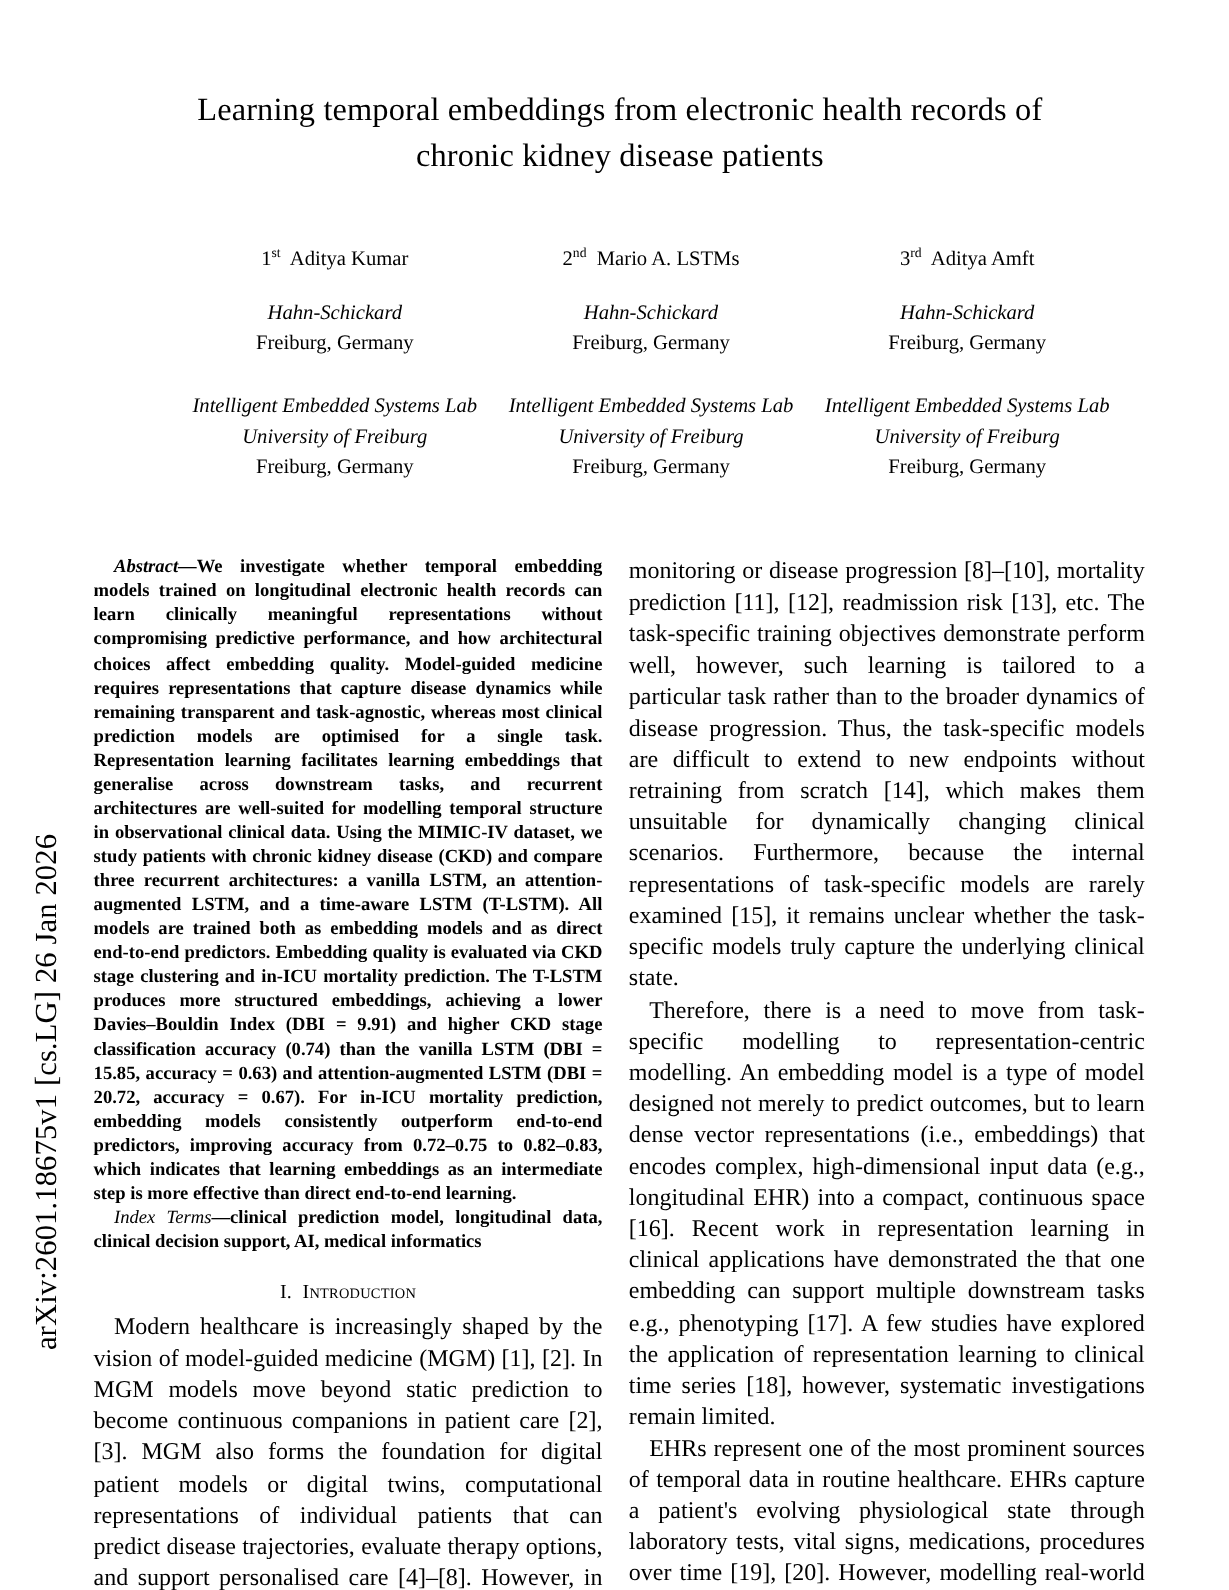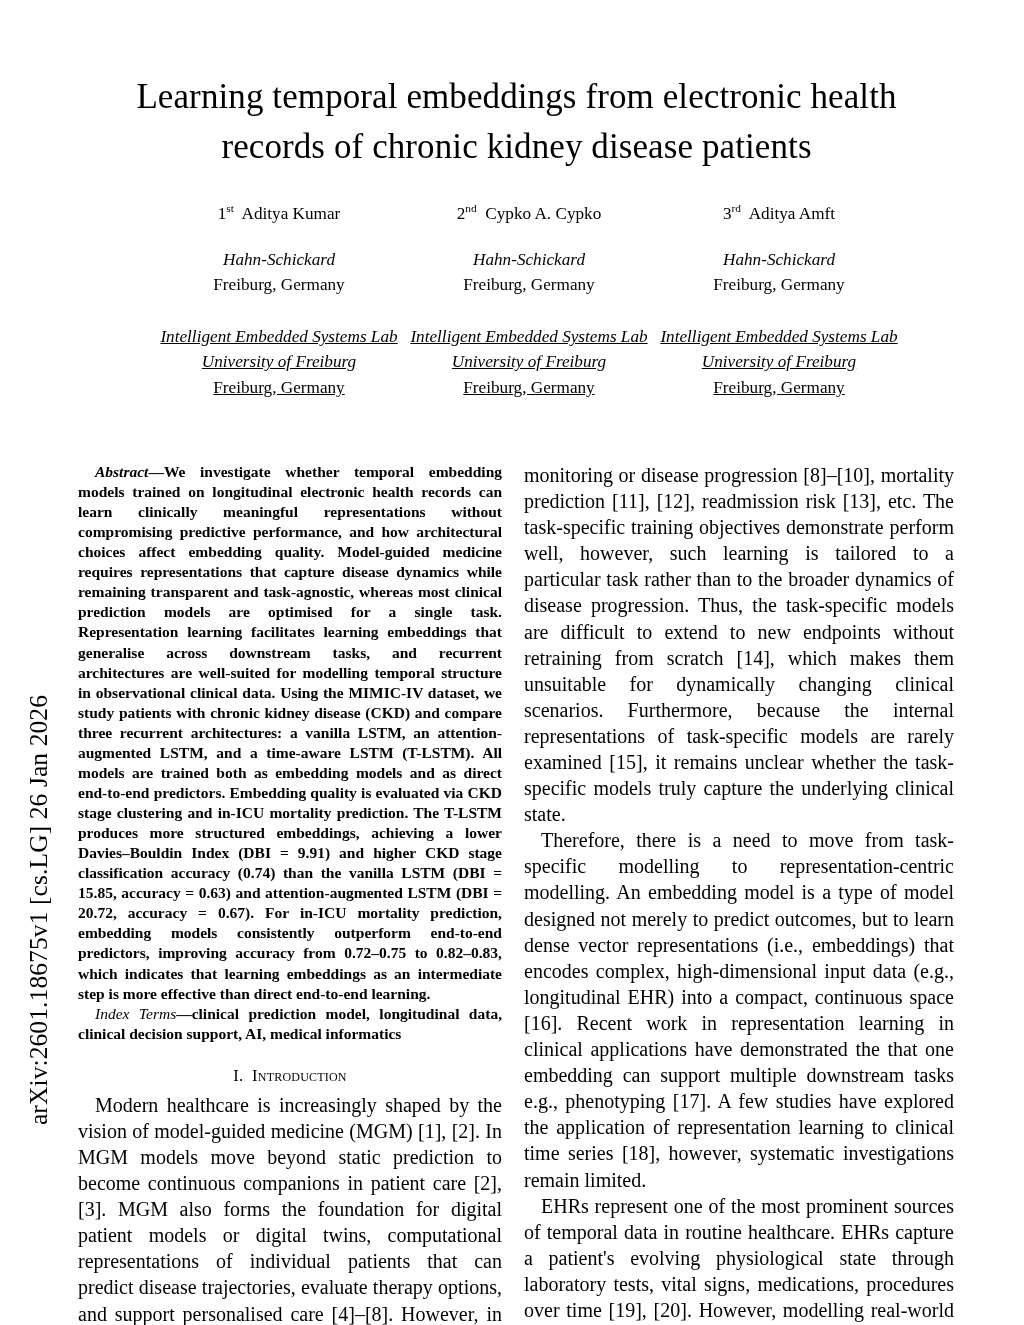--- a/index.html
+++ b/index.html
@@ -44,51 +44,51 @@
     width: 877px;
     height: 1325px;
   }
 
   
   #title-block {
     padding-top: 72px;
     text-align: center;
   }
   #paper-title {
-    font-size: 35px;
+    font-size: 27px;
     line-height: 1.42;
     font-weight: normal;
     margin: 0 auto;
     width: 790px;
     letter-spacing: 0.1px;
   }
 
   
   #authors {
     display: flex;
-    justify-content: flex-start;
-    margin-top: 34px;
+    justify-content: space-between;
+    margin-top: 58px;
     padding: 0 24px 0 76px;
   }
   .author-col {
     width: 250px;
     text-align: center;
     font-size: 17.2px;
     line-height: 1.0;
   }
   .author-name {
     white-space: nowrap;
   }
   .author-name sup {
     font-size: 0.66em;
     vertical-align: super;
     line-height: 0;
   }
   .aff-group { margin-top: 24px; }
-  .aff-group.second { margin-top: 27px; text-decoration: underline; }
+  .aff-group.second { margin-top: 27px; }
   .aff-italic {
     font-style: italic;
     line-height: 1.47;
   }
   .aff-plain { line-height: 1.47; }
 
   
   #columns {
     display: flex;
     margin-top: 62px;
@@ -190,21 +190,21 @@
         <div class="aff-plain">Freiburg, Germany</div>
       </div>
       <div class="aff-group second">
         <div class="aff-italic">Intelligent Embedded Systems Lab</div>
         <div class="aff-italic">University of Freiburg</div>
         <div class="aff-plain">Freiburg, Germany</div>
       </div>
     </div>
 
     <div class="author-col">
-      <div class="author-name"><span>2</span><sup>nd</sup>&nbsp; <span>Cypko A. Cypko</span></div>
+      <div class="author-name"><span>2</span><sup>nd</sup>&nbsp; <span>Mario A. LSTMs</span></div>
       <div class="aff-group">
         <div class="aff-italic">Hahn-Schickard</div>
         <div class="aff-plain">Freiburg, Germany</div>
       </div>
       <div class="aff-group second">
         <div class="aff-italic">Intelligent Embedded Systems Lab</div>
         <div class="aff-italic">University of Freiburg</div>
         <div class="aff-plain">Freiburg, Germany</div>
       </div>
     </div>

